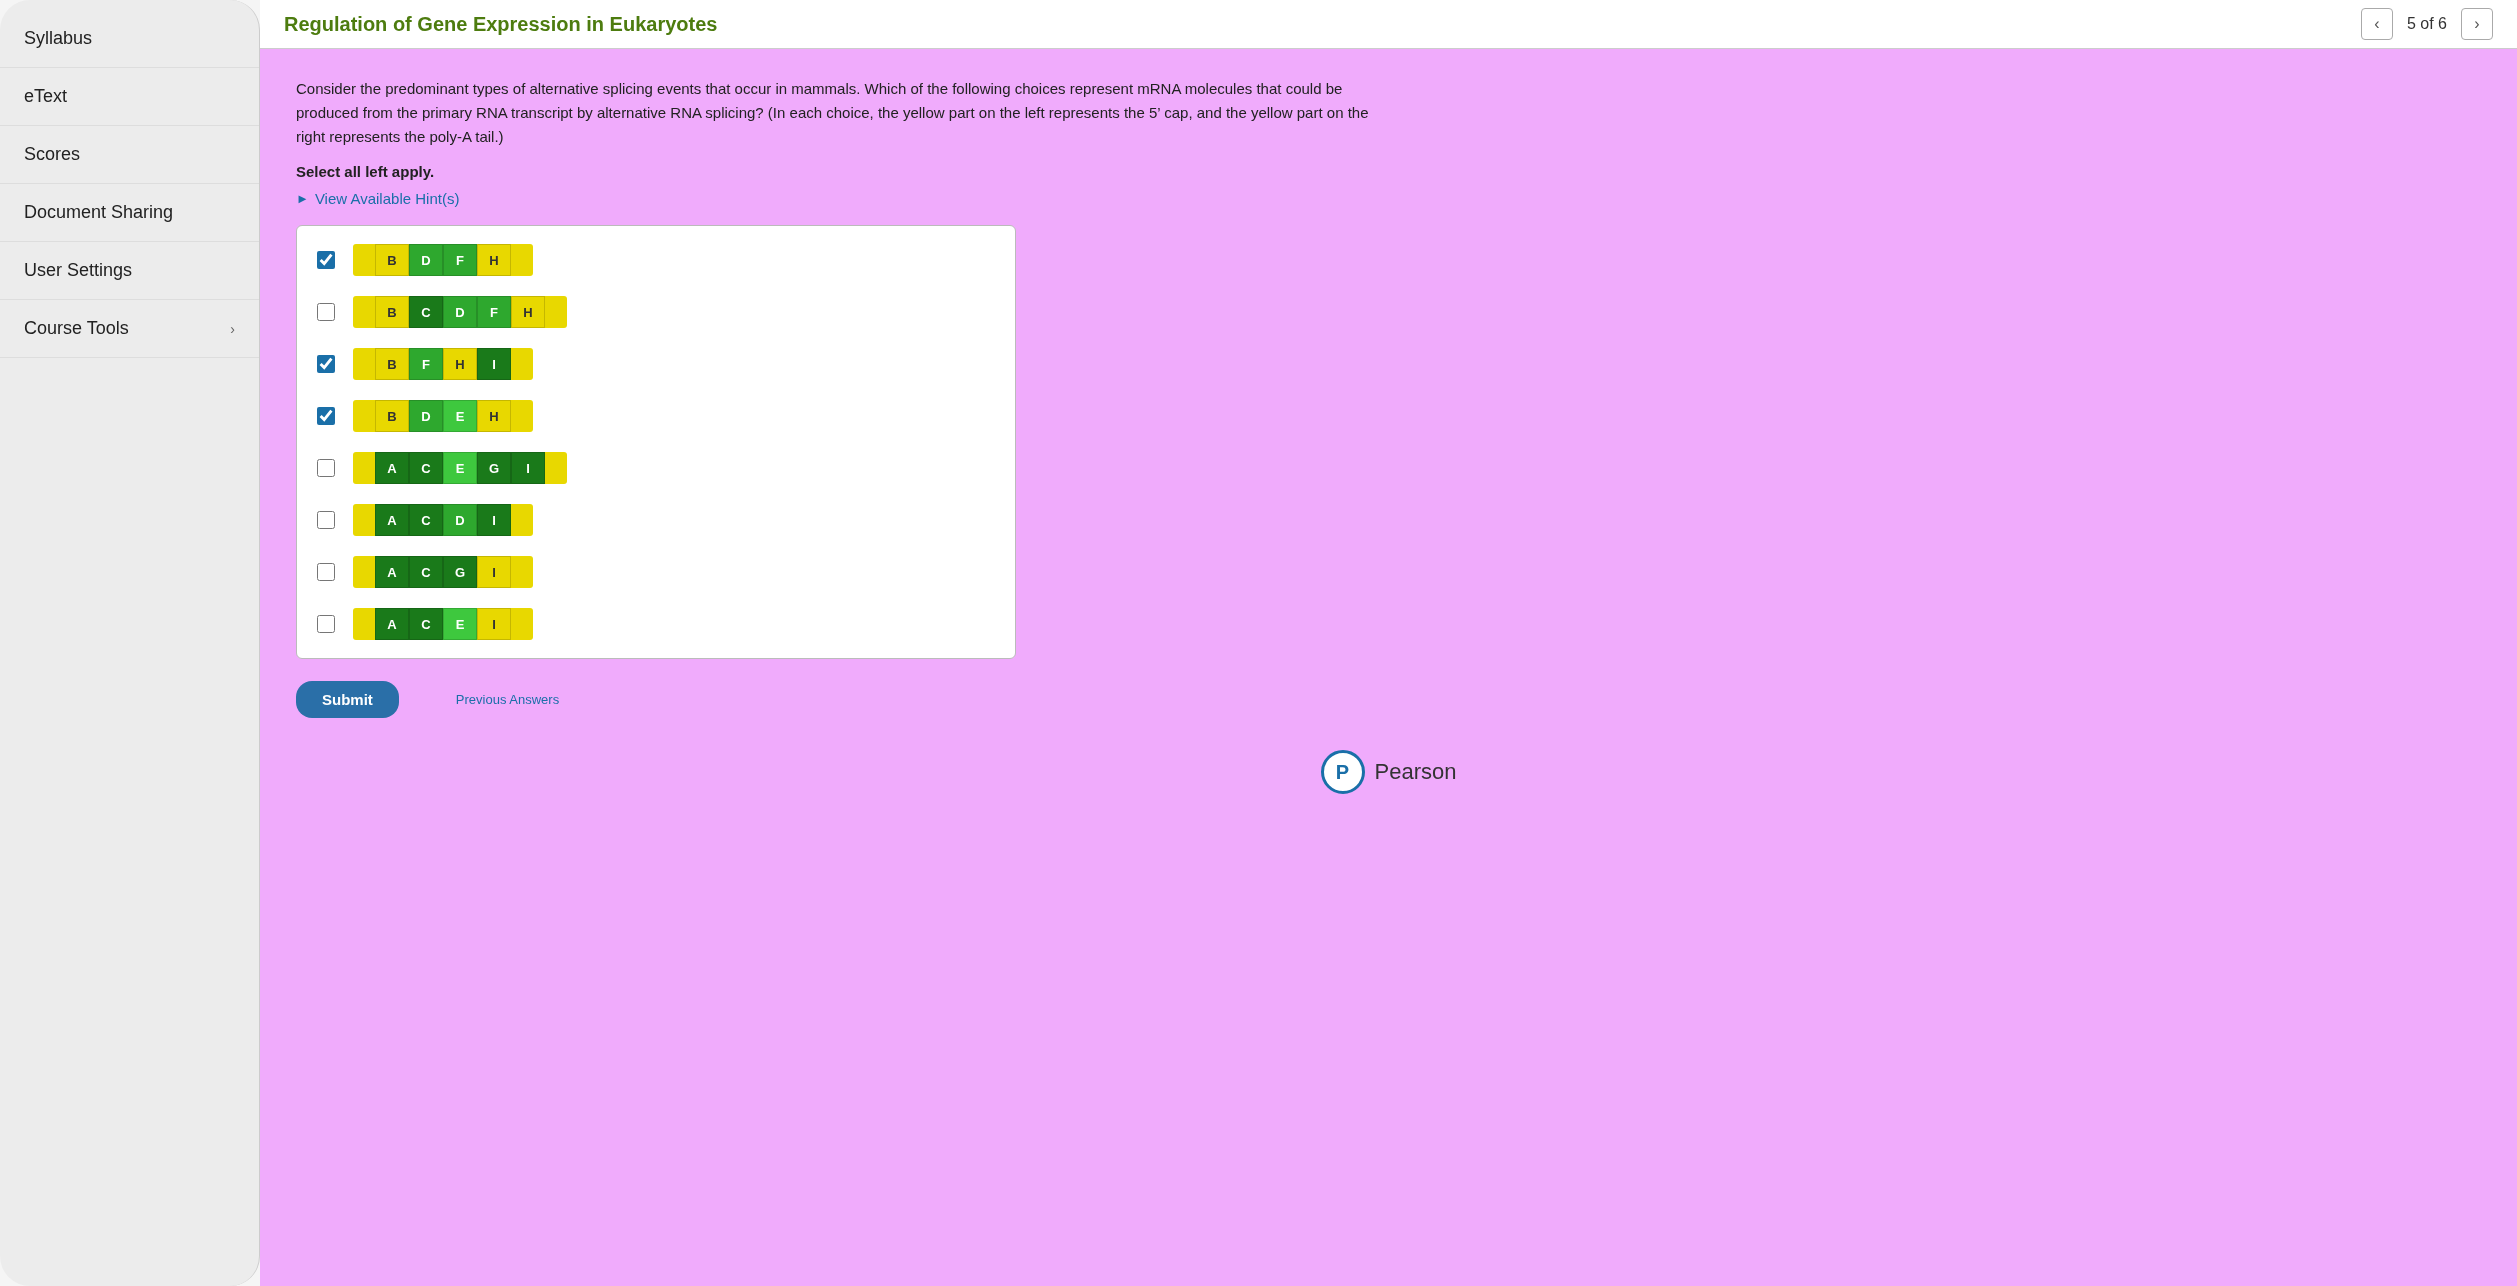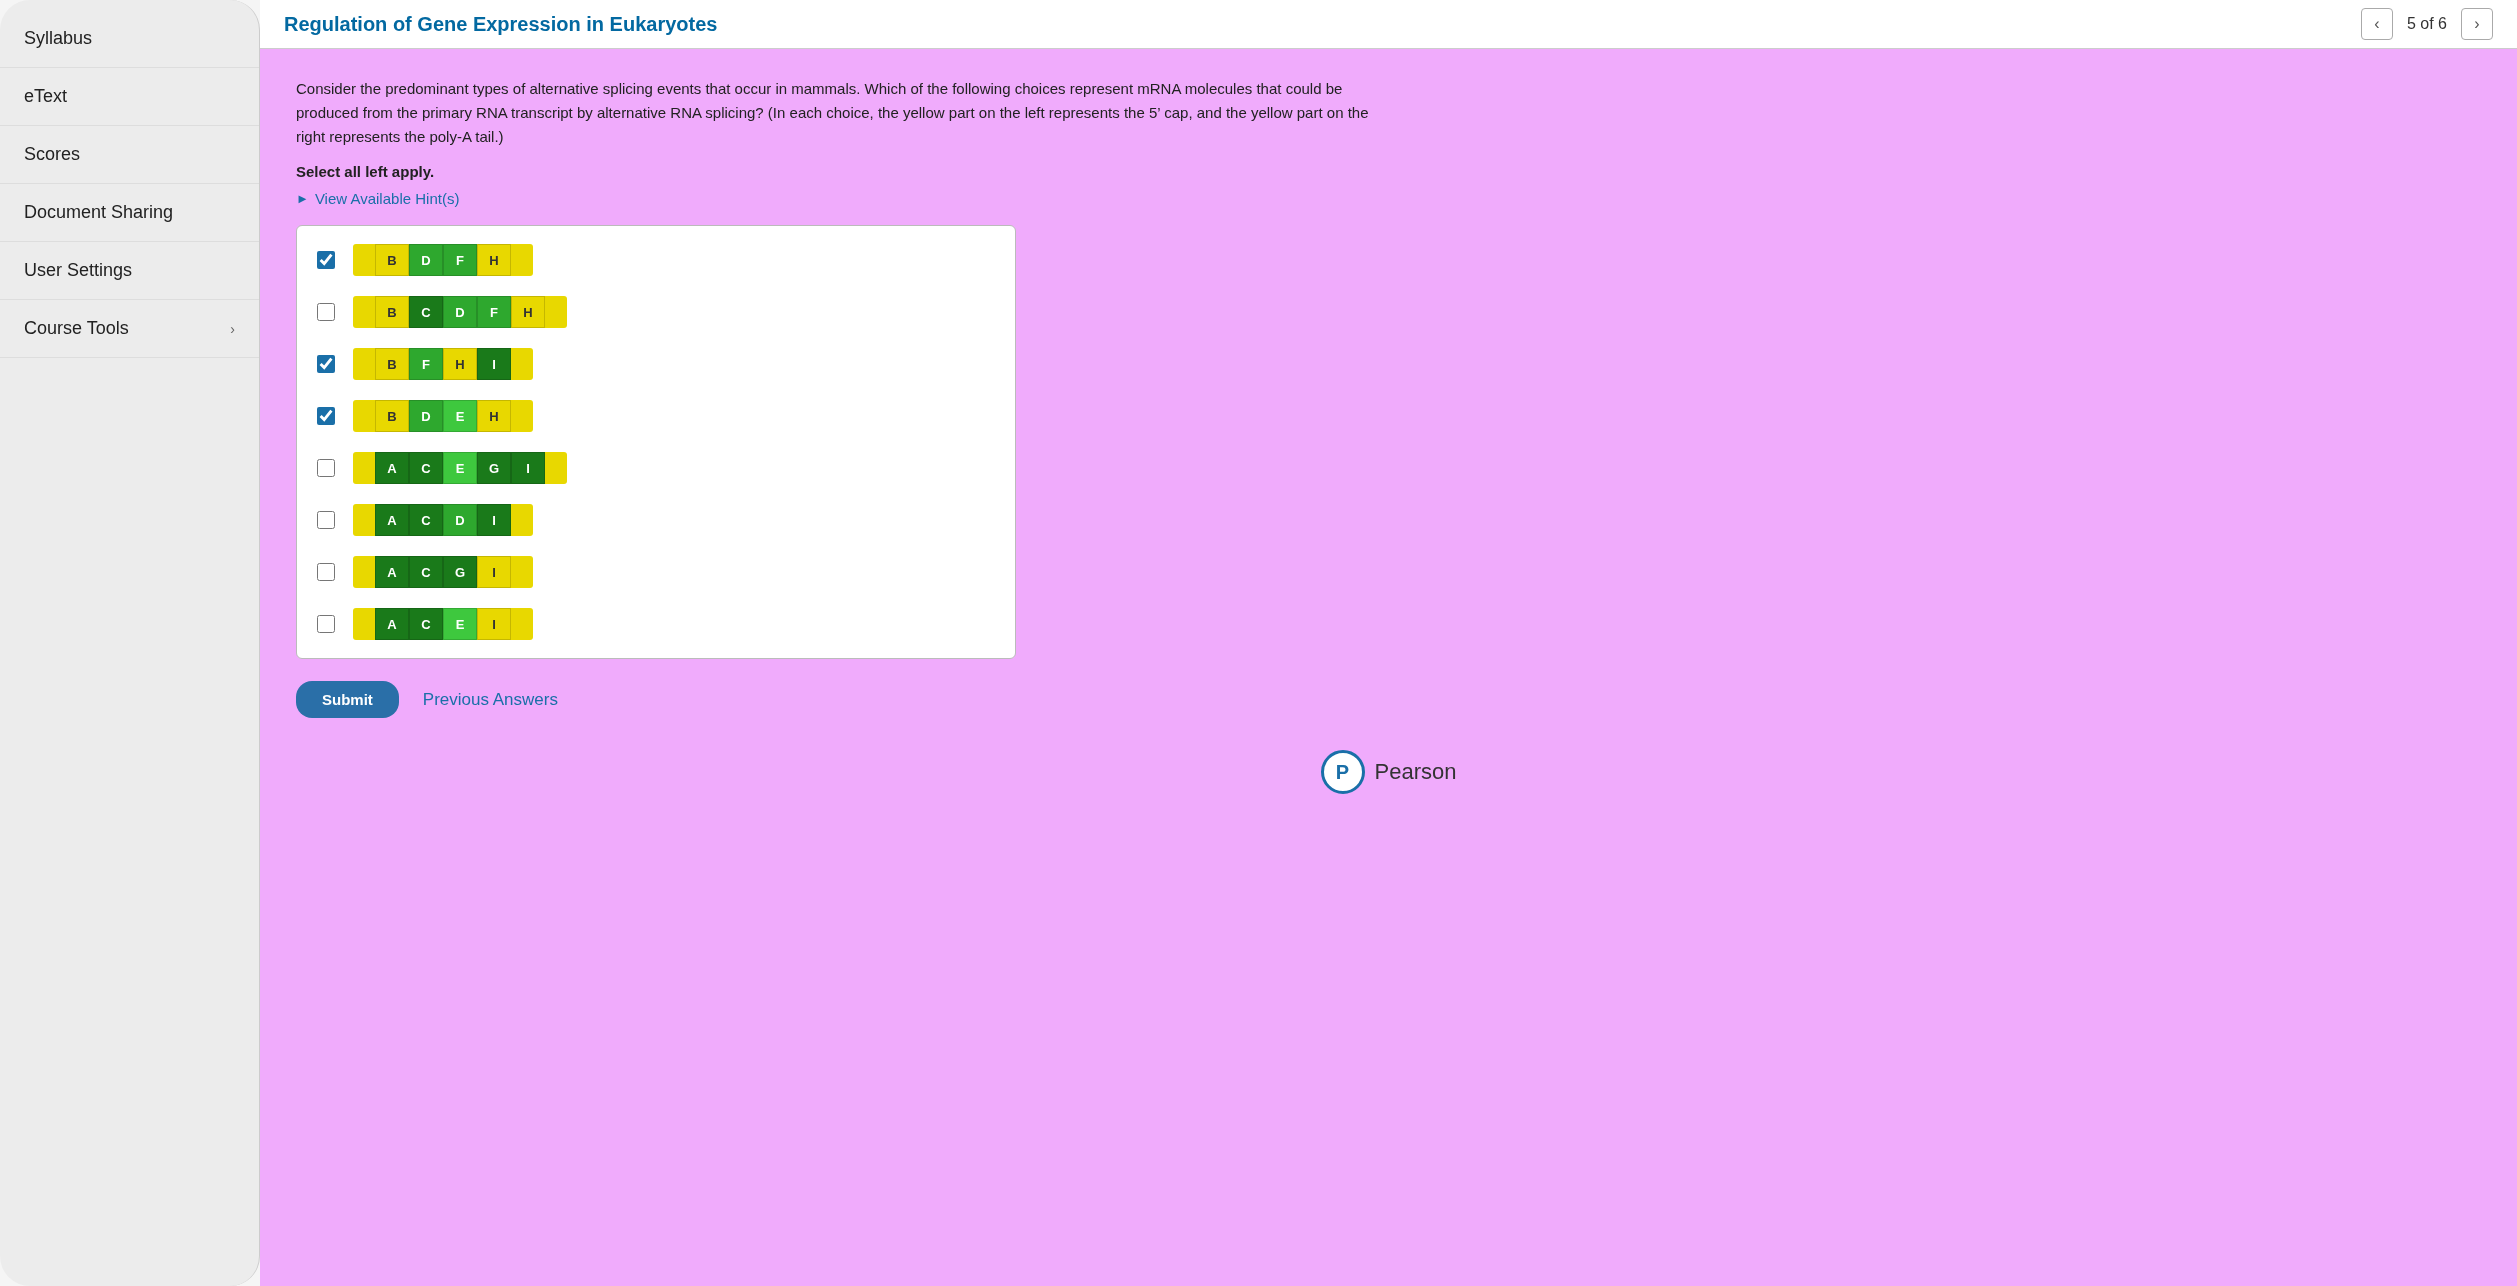--- a/index.html
+++ b/index.html
@@ -42,21 +42,21 @@
       border-bottom: 1px solid #ccc;
       padding: 8px 24px;
       display: flex;
       align-items: center;
       justify-content: space-between;
       min-height: 44px;
     }
     .header-title {
       font-size: 20px;
       font-weight: bold;
-      color: #0369a1;
+      color: #4d7c0f;
     }
     .nav-controls {
       display: flex;
       align-items: center;
       gap: 8px;
     }
     .nav-btn {
       background: none;
       border: 1px solid #aaa;
       border-radius: 4px;
@@ -164,23 +164,24 @@
       color: #fff;
       border: none;
       border-radius: 16px;
       padding: 10px 26px;
       font-size: 15px;
       cursor: pointer;
       font-weight: bold;
     }
     .prev-answers-link {
       color: #1a6fa8;
-      font-size: 17px;
+      font-size: 13px;
       text-decoration: none;
       cursor: pointer;
+      margin-left: 33px;
     }
 
     
     .footer-logo {
       display: flex;
       align-items: center;
       justify-content: center;
       margin-top: 32px;
       gap: 10px;
     }

